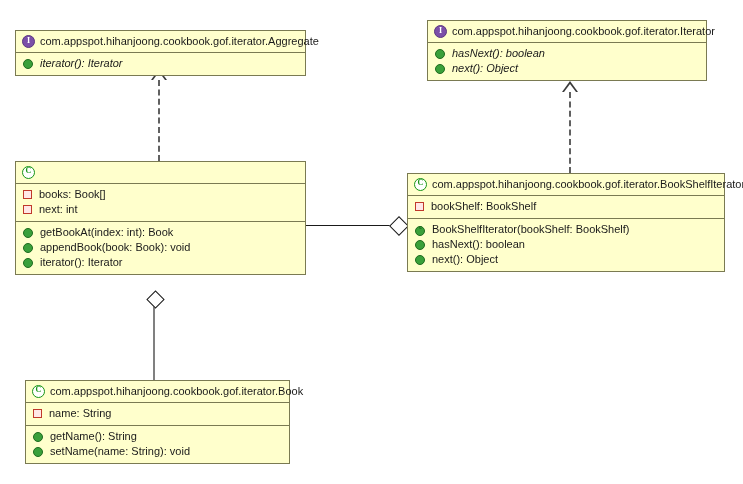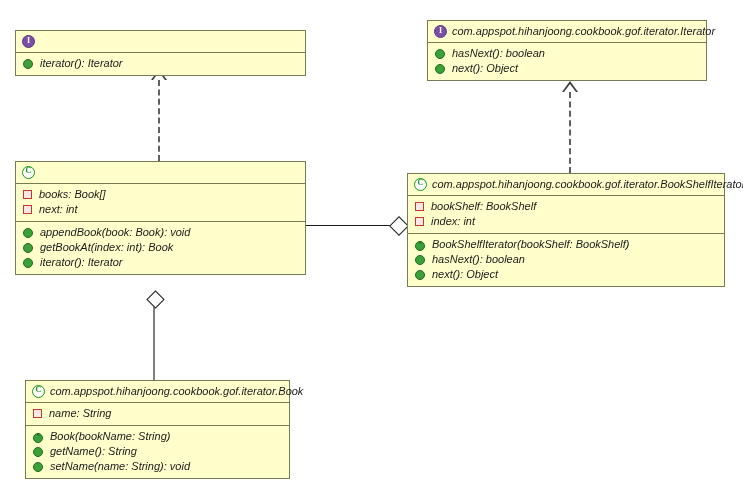--- a/index.html
+++ b/index.html
@@ -42,21 +42,21 @@
   }
   .uml-compartment:last-child { border-bottom: none; }
 
   .member {
     display: flex;
     align-items: center;
     gap: 6px;
     line-height: 15px;
     white-space: nowrap;
   }
-  .member-label { display: inline-block; font-style: italic; }
+  .member-label { display: inline-block; }
   .italic .member-label,
   .member-label.italic { font-style: italic; }
 
   
   .ico {
     position: relative;
     flex: 0 0 auto;
     display: inline-block;
   }
   
@@ -181,20 +181,21 @@
 
   <div class="conn-solid-v" style="left:153px; top:298px; height:83px;"></div>
   <div class="diamond diamond-v" style="left:149px; top:293px;"></div>
 
   <div class="conn-solid-h" style="left:306px; top:225px; width:101px;"></div>
   <div class="diamond diamond-h" style="left:392px; top:219px;"></div>
 
   <div class="uml-box" style="left:15px; top:30px; width:291px;">
     <div class="uml-header">
       <span class="ico ico-interface">I</span>
+      <span class="member-label">com.appspot.hihanjoong.cookbook.gof.iterator.Aggregate</span>
     </div>
     <div class="uml-compartment">
       <div class="member">
         <span class="ico ico-method"></span>
         <span class="member-label italic">iterator(): Iterator</span>
       </div>
     </div>
   </div>
 
   <div class="uml-box" style="left:427px; top:20px; width:280px;">
@@ -224,47 +225,43 @@
         <span class="member-label">books: Book[]</span>
       </div>
       <div class="member">
         <span class="ico ico-field"></span>
         <span class="member-label">next: int</span>
       </div>
     </div>
     <div class="uml-compartment">
       <div class="member">
         <span class="ico ico-method"></span>
+        <span class="member-label">getBookAt(index: int): Book</span>
+      </div>
+      <div class="member">
+        <span class="ico ico-method"></span>
         <span class="member-label">appendBook(book: Book): void</span>
-      </div>
-      <div class="member">
-        <span class="ico ico-method"></span>
-        <span class="member-label">getBookAt(index: int): Book</span>
       </div>
       <div class="member">
         <span class="ico ico-method"></span>
         <span class="member-label">iterator(): Iterator</span>
       </div>
     </div>
   </div>
 
   <div class="uml-box" style="left:407px; top:173px; width:318px;">
     <div class="uml-header">
       <span class="ico ico-class">C</span>
       <span class="member-label">com.appspot.hihanjoong.cookbook.gof.iterator.BookShelfIterator</span>
     </div>
     <div class="uml-compartment">
       <div class="member">
         <span class="ico ico-field"></span>
         <span class="member-label">bookShelf: BookShelf</span>
       </div>
-      <div class="member">
-        <span class="ico ico-field"></span>
-        <span class="member-label">index: int</span>
-      </div>
     </div>
     <div class="uml-compartment">
       <div class="member">
         <span class="ico ico-ctor"></span>
         <span class="member-label">BookShelfIterator(bookShelf: BookShelf)</span>
       </div>
       <div class="member">
         <span class="ico ico-method"></span>
         <span class="member-label">hasNext(): boolean</span>
       </div>
@@ -281,24 +278,20 @@
       <span class="member-label">com.appspot.hihanjoong.cookbook.gof.iterator.Book</span>
     </div>
     <div class="uml-compartment">
       <div class="member">
         <span class="ico ico-field"></span>
         <span class="member-label">name: String</span>
       </div>
     </div>
     <div class="uml-compartment">
       <div class="member">
-        <span class="ico ico-ctor"></span>
-        <span class="member-label">Book(bookName: String)</span>
-      </div>
-      <div class="member">
         <span class="ico ico-method"></span>
         <span class="member-label">getName(): String</span>
       </div>
       <div class="member">
         <span class="ico ico-method"></span>
         <span class="member-label">setName(name: String): void</span>
       </div>
     </div>
   </div>
 

